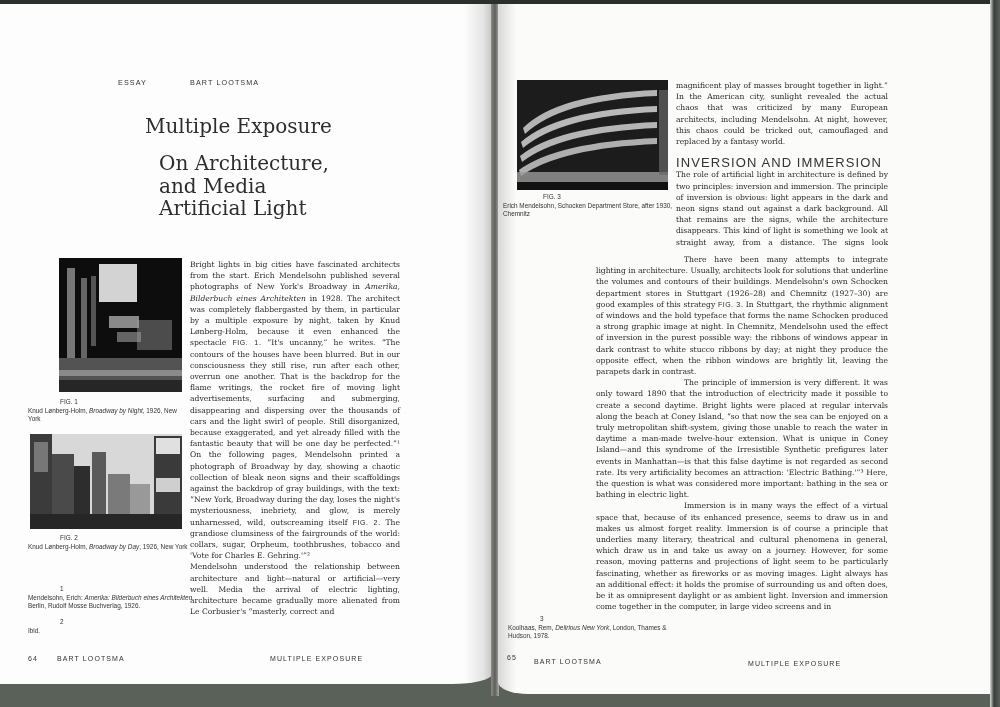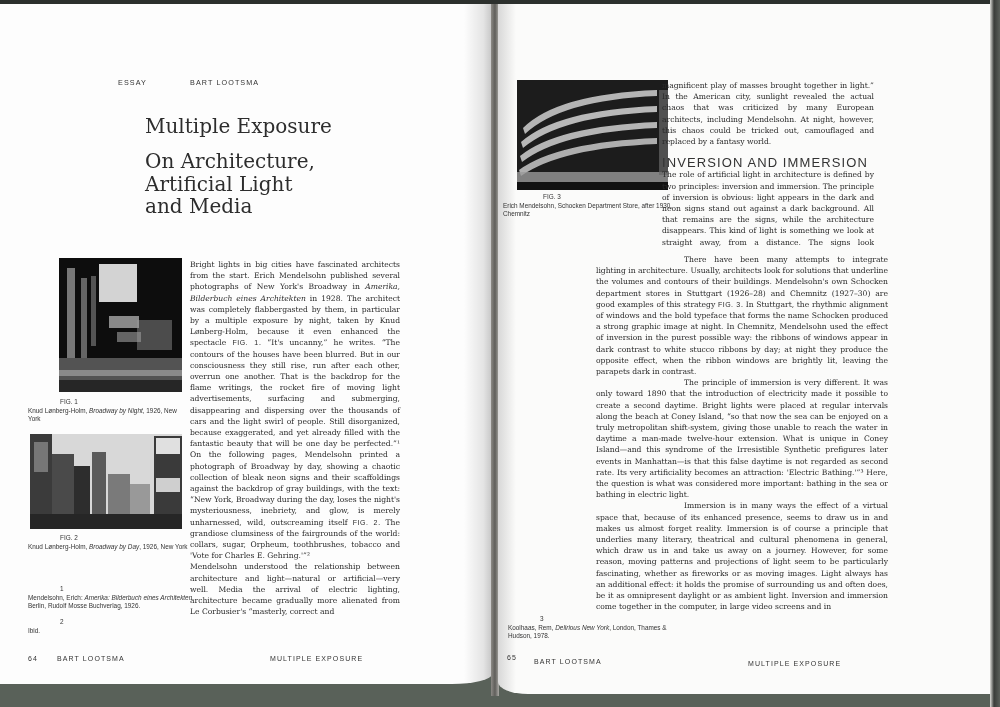--- a/index.html
+++ b/index.html
@@ -19,21 +19,21 @@
   .gutter-shade-r { position:absolute; left:0; top:0; width:18px; height:100%;
     background:linear-gradient(to left, rgba(0,0,0,0), rgba(0,0,0,0.14)); }
   .spine { position:absolute; left:491px; top:4px; width:8px; height:692px;
     background:linear-gradient(to right,#8c8a85,#5f5e5a,#aaa9a4); }
   .right-edge { position:absolute; left:990px; top:0; width:10px; height:707px;
     background:linear-gradient(to right,#dcdcd8,#3a3d3a 40%,#5a5f5a); }
   .kicker { position:absolute; font-family:"Liberation Sans", sans-serif; font-size:7.2px; letter-spacing:1.1px; color:#333; }
 
   .title-block { position:absolute; left:145px; top:110px; width:300px; color:#2d2d2d; }
   .title-main { font-size:20px; line-height:24px; margin:0 0 12px 0; font-weight:normal; }
-  .title-sub { font-size:20px; line-height:22.5px; margin:0; font-weight:normal; }
+  .title-sub { font-size:20px; line-height:22.5px; margin:14px; font-weight:normal; }
 
   .photo { position:absolute; background:#111; overflow:hidden; }
   .caption { position:absolute; font-family:"Liberation Sans", sans-serif; font-size:6.4px; line-height:8.6px; color:#333; }
   .caption .fig { display:block; }
   .caption i { font-style:italic; }
 
   .body-col { position:absolute; font-size:7.6px; line-height:11.2px; color:#2a2a2a; text-align:justify; }
   .body-col p { margin:0; }
   .body-col .indent { text-indent:88px; }
   .fig-ref { font-family:"Liberation Sans", sans-serif; font-size:7px; letter-spacing:0.5px; }
@@ -51,22 +51,22 @@
 <div class="page page-left">
   <div class="gutter-shade-l"></div>
 
   <div class="kicker" style="left:118px; top:74px;">ESSAY</div>
   <div class="kicker" style="left:190px; top:74px;">BART LOOTSMA</div>
 
   <div class="title-block">
     <h1 class="title-main">Multiple Exposure</h1>
     <h2 class="title-sub">
       <span style="display:block">On Architecture,</span>
+      <span style="display:block">and Media</span>
       <span style="display:block">Artificial Light</span>
-      <span style="display:block">and Media</span>
     </h2>
   </div>
 
   <div class="photo" style="left:59px; top:254px; width:123px; height:134px;">
     <svg width="123" height="134" viewBox="0 0 123 134">
       <rect width="123" height="134" fill="#0d0d0d"></rect>
       <rect x="40" y="6" width="38" height="38" fill="#e9e9e9" opacity="0.9"></rect>
       <rect x="8" y="10" width="8" height="90" fill="#cfcfcf" opacity="0.55"></rect>
       <rect x="22" y="20" width="6" height="80" fill="#bdbdbd" opacity="0.5"></rect>
       <rect x="32" y="18" width="5" height="70" fill="#aaa" opacity="0.45"></rect>
@@ -138,21 +138,21 @@
       <rect x="0" y="92" width="151" height="10" fill="#9a9a9a" opacity="0.8"></rect>
       <rect x="0" y="102" width="151" height="8" fill="#111"></rect>
       <rect x="142" y="10" width="9" height="85" fill="#666" opacity="0.7"></rect>
     </svg>
   </div>
   <div class="caption" style="left:5px; top:189px; width:170px;">
     <span class="fig" style="padding-left:40px;">FIG. 3</span>
     <span>Erich Mendelsohn, Schocken Department Store, after 1930, Chemnitz</span>
   </div>
 
-  <div class="body-col" style="left:164px; top:76px; width:212px;">
+  <div class="body-col" style="left:178px; top:76px; width:212px;">
     <p>magnificent play of masses brought together in light.” In the American city, sunlight revealed the actual chaos that was criticized by many European architects, including Mendelsohn. At night, however, this chaos could be tricked out, camouflaged and replaced by a fantasy world.</p>
     <div class="section-head">INVERSION AND IMMERSION</div>
     <p style="height:78px; overflow:hidden;">The role of artificial light in architecture is defined by two principles: inversion and immersion. The principle of inversion is obvious: light appears in the dark and neon signs stand out against a dark background. All that remains are the signs, while the architecture disappears. This kind of light is something we look at straight away, from a distance. The signs look completely different by day. Than we just see the improvized chaos that was constructed to make them shine at night.</p>
   </div>
 
   <div class="body-col" style="left:98px; top:250px; width:292px;">
     <p class="indent"><span>There have been many attempts to integrate lighting in architecture. Usually, architects look for solutions that underline the volumes and contours of their buildings. Mendelsohn's own Schocken department stores in Stuttgart (1926–28) and Chemnitz (1927–30) are good examples of this strategy </span><span class="fig-ref">FIG. 3</span><span>. In Stuttgart, the rhythmic alignment of windows and the bold typeface that forms the name Schocken produced a strong graphic image at night. In Chemnitz, Mendelsohn used the effect of inversion in the purest possible way: the ribbons of windows appear in dark contrast to white stucco ribbons by day; at night they produce the opposite effect, when the ribbon windows are brightly lit, leaving the parapets dark in contrast.</span></p>
     <p class="indent">The principle of immersion is very different. It was only toward 1890 that the introduction of electricity made it possible to create a second daytime. Bright lights were placed at regular intervals along the beach at Coney Island, “so that now the sea can be enjoyed on a truly metropolitan shift-system, giving those unable to reach the water in daytime a man-made twelve-hour extension. What is unique in Coney Island—and this syndrome of the Irresistible Synthetic prefigures later events in Manhattan—is that this false daytime is not regarded as second rate. Its very artificiality becomes an attraction: 'Electric Bathing.'”³ Here, the question is what was considered more important: bathing in the sea or bathing in electric light.</p>
     <p class="indent">Immersion is in many ways the effect of a virtual space that, because of its enhanced presence, seems to draw us in and makes us almost forget reality. Immersion is of course a principle that underlies many literary, theatrical and cultural phenomena in general, which draw us in and take us away on a journey. However, for some reason, moving patterns and projections of light seem to be particularly fascinating, whether as fireworks or as moving images. Light always has an additional effect: it holds the promise of surrounding us and often does, be it as omnipresent daylight or as ambient light. Inversion and immersion come together in the computer, in large video screens and in</p>
   </div>

